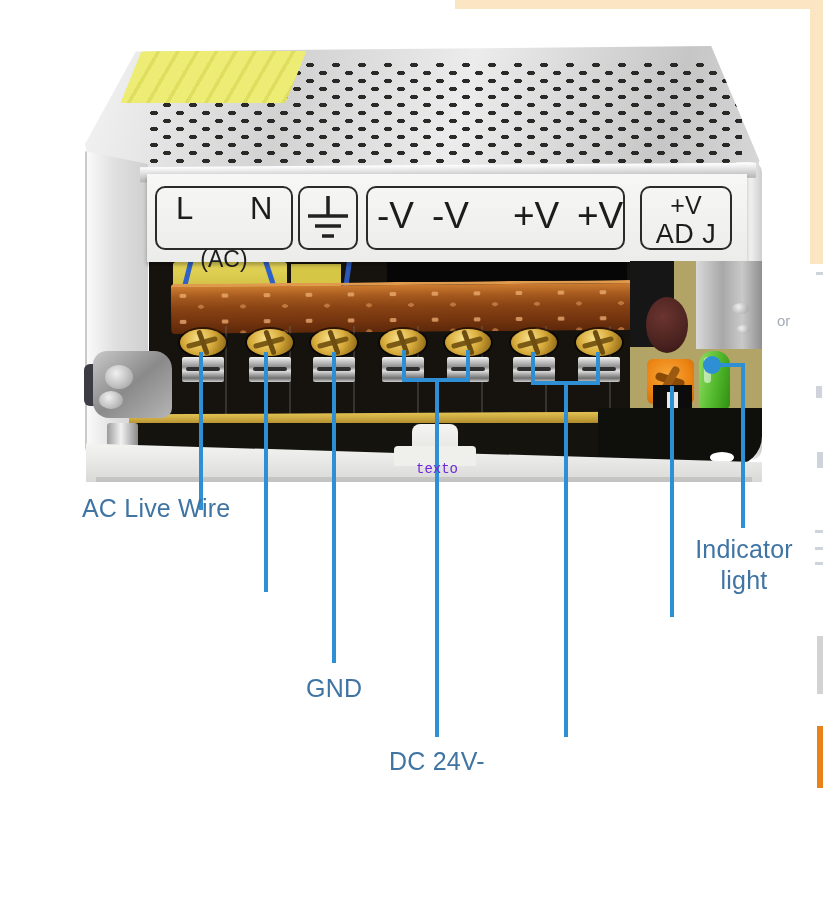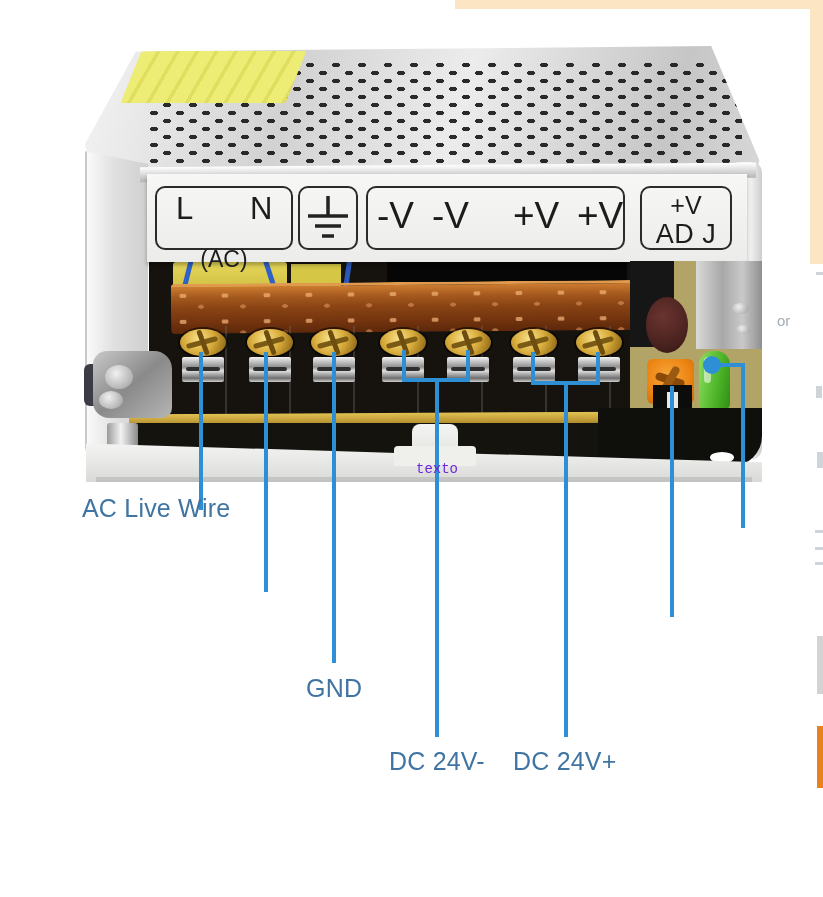--- a/index.html
+++ b/index.html
@@ -268,20 +268,23 @@
 
   <div class="line" style="left:670px;top:386px;width:4px;height:231px;"></div>
 
   <div class="dot" style="left:703px;top:356px;width:18px;height:18px;"></div>
   <div class="line" style="left:711px;top:363px;width:34px;height:4px;"></div>
   <div class="line" style="left:741px;top:363px;width:4px;height:165px;"></div>
 
   <span class="lab" style="left:82px;top:494px;">AC Live Wire</span>
   <span class="lab" style="left:306px;top:674px;">GND</span>
   <span class="lab" style="left:389px;top:747px;">DC 24V-</span>
-  <span class="lab" style="left:513px;top:747px;">DC 24V+</span>
 
   <div class="lab lab-center" style="left:577px;top:634px;width:210px;">
     <br>
   </div>
 
+  <div class="lab lab-center" style="left:692px;top:534px;width:104px;">
+    <span style="position:static;">Indicator</span><br>
+    <span style="position:static;">light</span>
+  </div>
 
 </div>
 
 </body></html>

